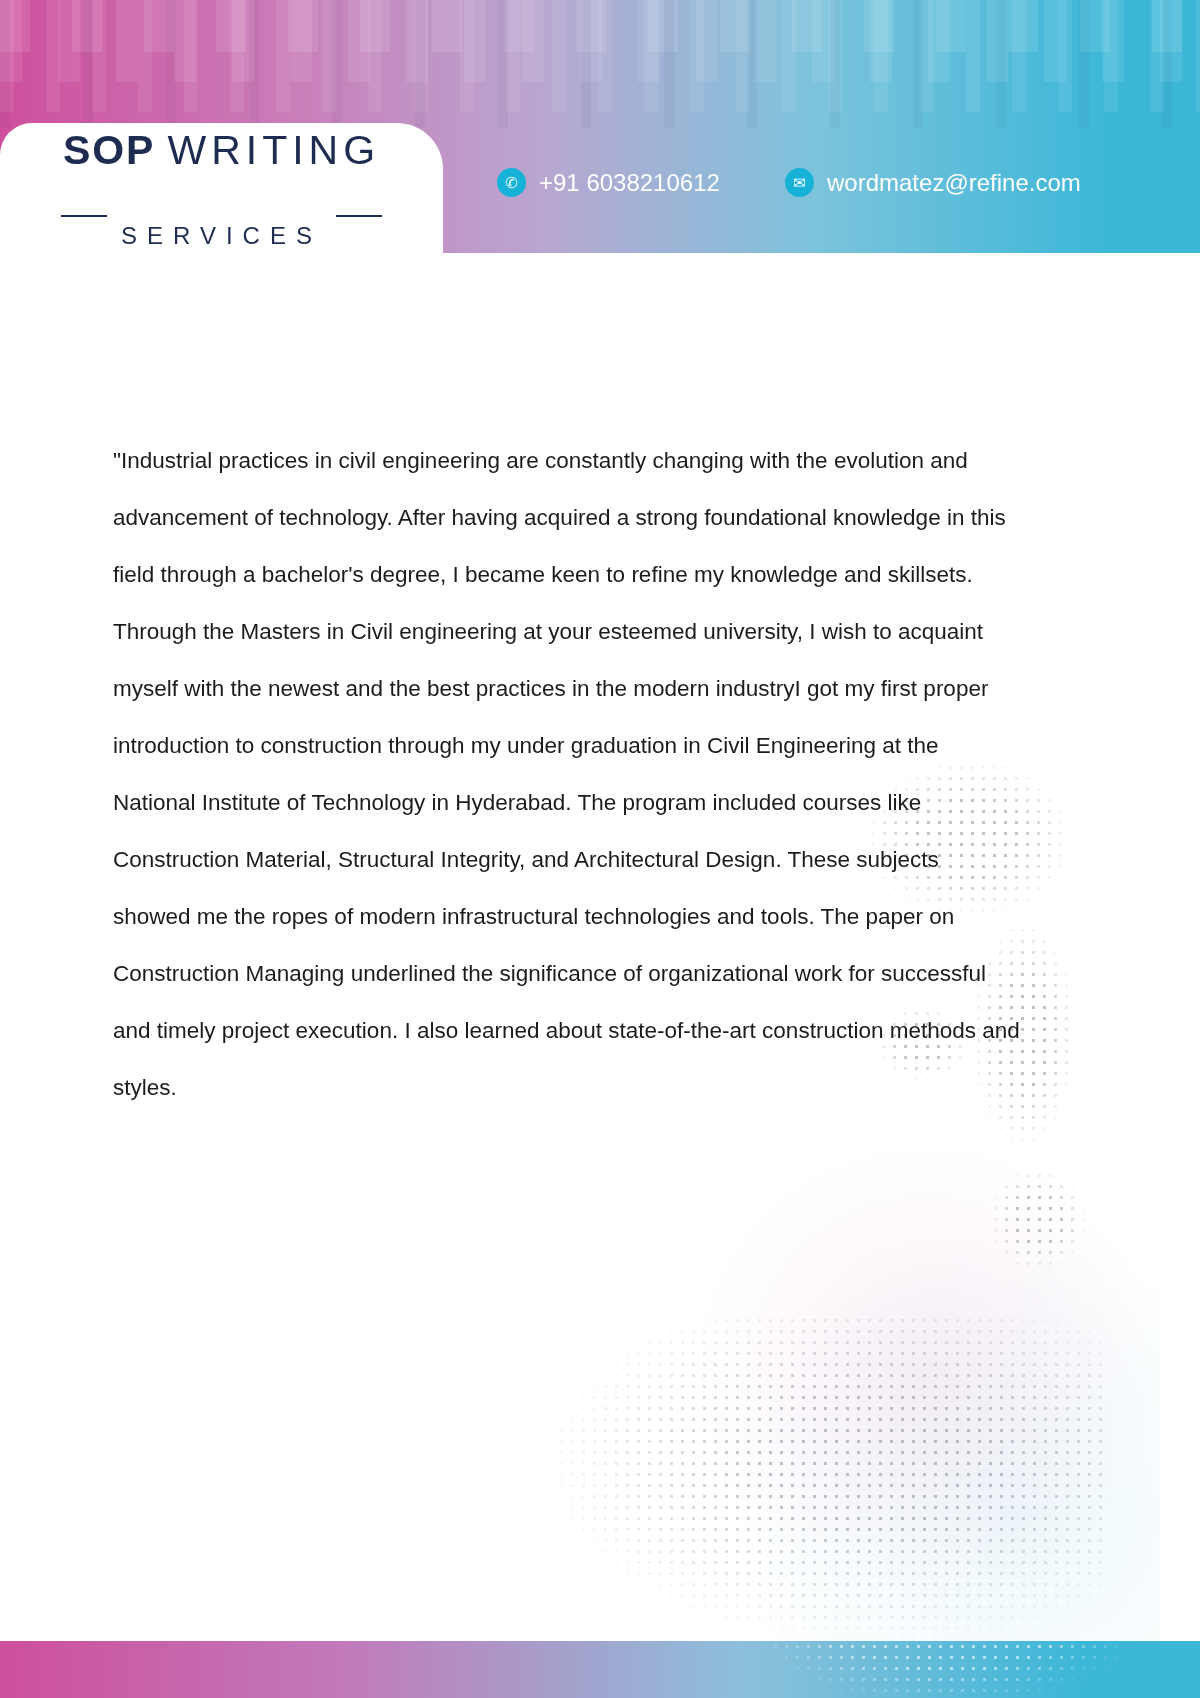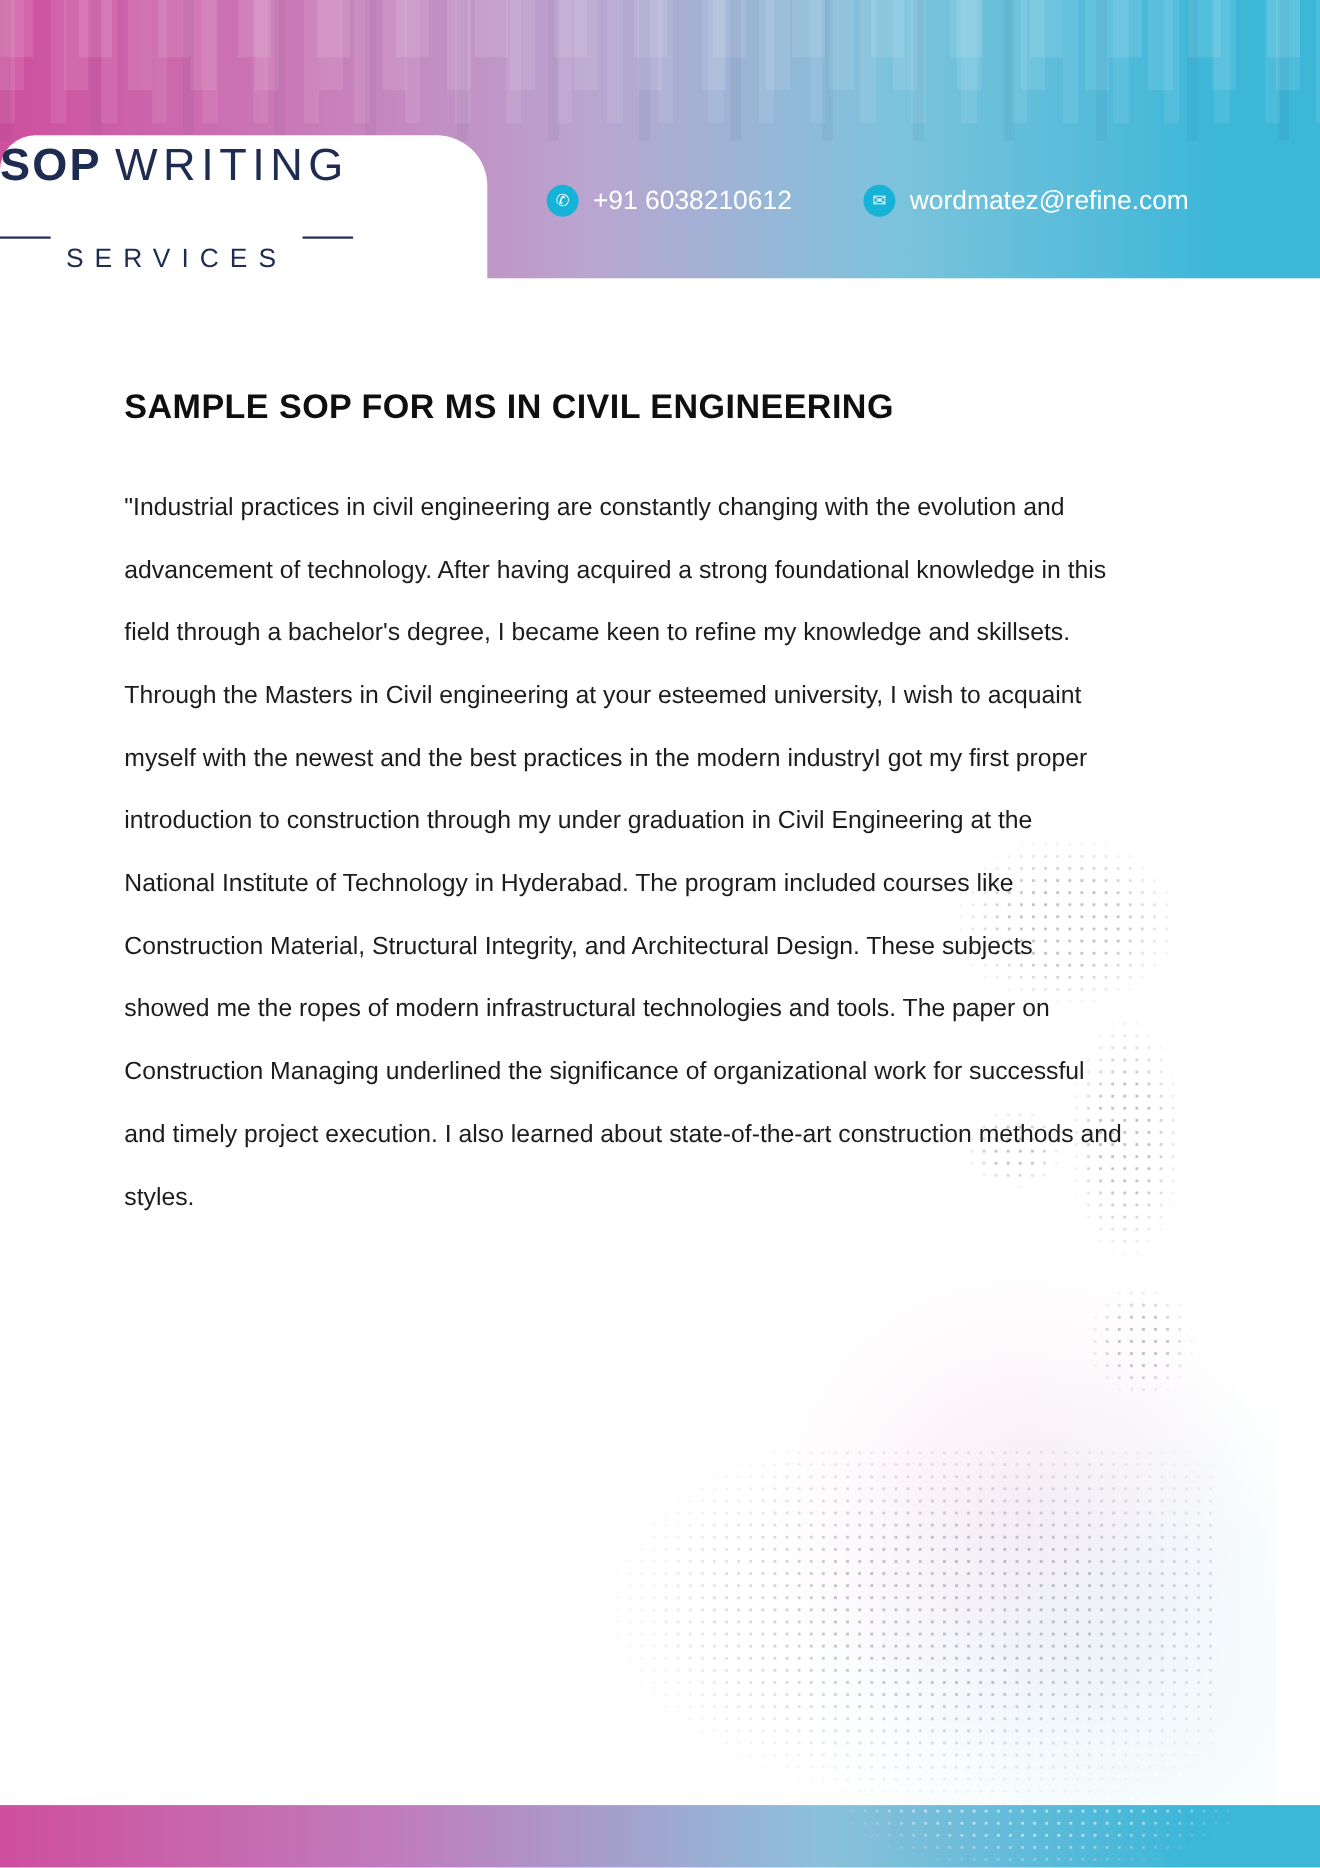--- a/index.html
+++ b/index.html
@@ -30,20 +30,21 @@
 
   .logo-card {
     position: absolute;
     left: 0; top: 123px;
     width: 443px; height: 131px;
     background: #ffffff;
     border-radius: 32px 46px 0 0;
     display: flex;
     flex-direction: column;
     justify-content: center;
+    align-items: center;
   }
   .logo-line1 {
     font-size: 41px;
     color: #1d2c50;
     letter-spacing: 2px;
     white-space: nowrap;
   }
   .logo-line1 .sop { font-weight: 800; }
   .logo-line1 .writing { font-weight: 300; margin-left: 12px; letter-spacing: 5px; }
   .logo-line2 {
@@ -180,21 +181,20 @@
     <div class="contact-item contact-phone">
       <span class="cicon">✆</span>
       <span>+91 6038210612</span>
     </div>
     <div class="contact-item contact-email">
       <span class="cicon">✉</span>
       <span>wordmatez@refine.com</span>
     </div>
   </header>
 
-  <h1 class="doc-title">SAMPLE SOP FOR MS IN CIVIL ENGINEERING</h1>
   <p class="doc-paragraph">"Industrial practices in civil engineering are constantly changing with the evolution and advancement of technology. After having acquired a strong foundational knowledge in this field through a bachelor's degree, I became keen to refine my knowledge and skillsets. Through the Masters in Civil engineering at your esteemed university, I wish to acquaint myself with the newest and the best practices in the modern industryI got my first proper introduction to construction through my under graduation in Civil Engineering at the National Institute of Technology in Hyderabad. The program included courses like Construction Material, Structural Integrity, and Architectural Design. These subjects showed me the ropes of modern infrastructural technologies and tools. The paper on Construction Managing underlined the significance of organizational work for successful and timely project execution. I also learned about state-of-the-art construction methods and styles.</p>
 
   <div class="flower-watermark"></div>
   <div class="dots d1"></div>
   <div class="dots d2"></div>
   <div class="dots d3"></div>
   <div class="dots d5"></div>
   <div class="dots d4"></div>
 
   <footer class="footer"></footer>

